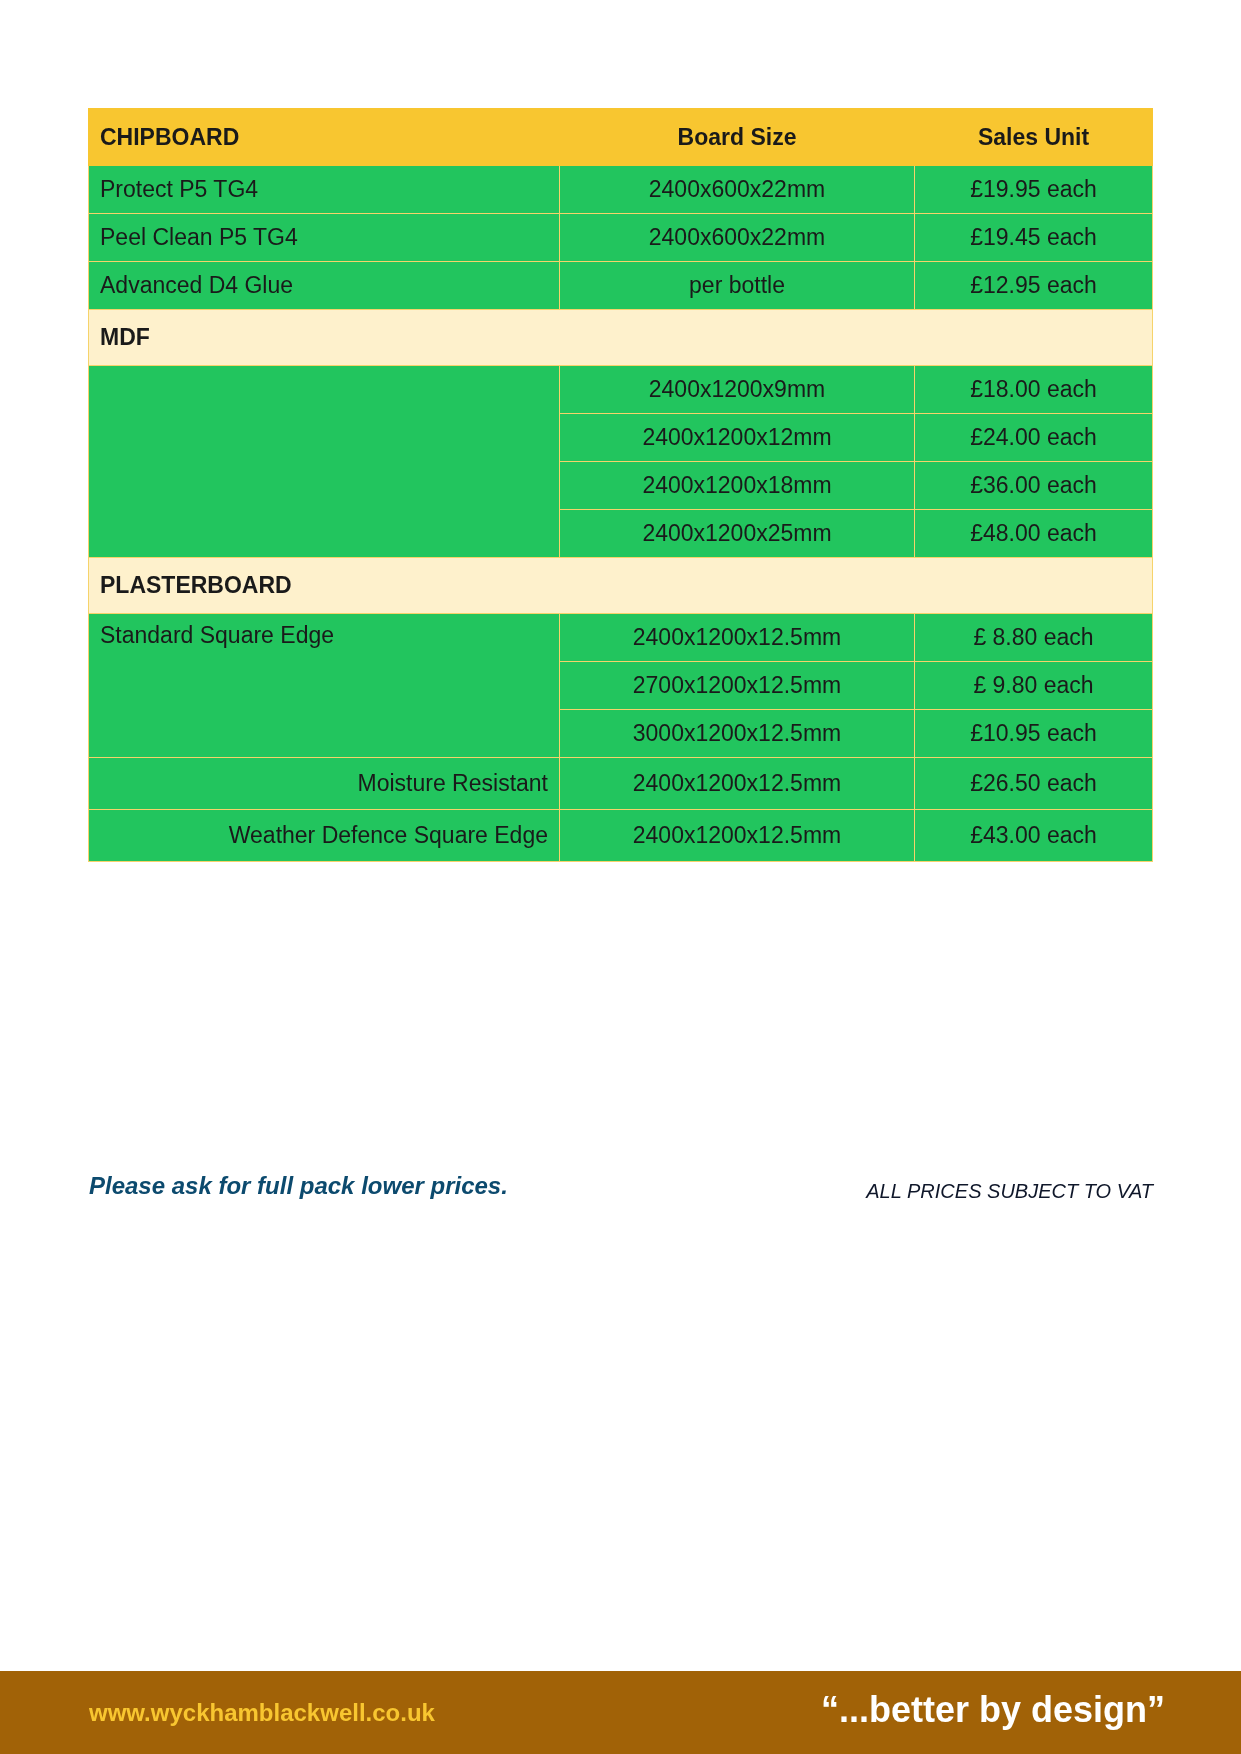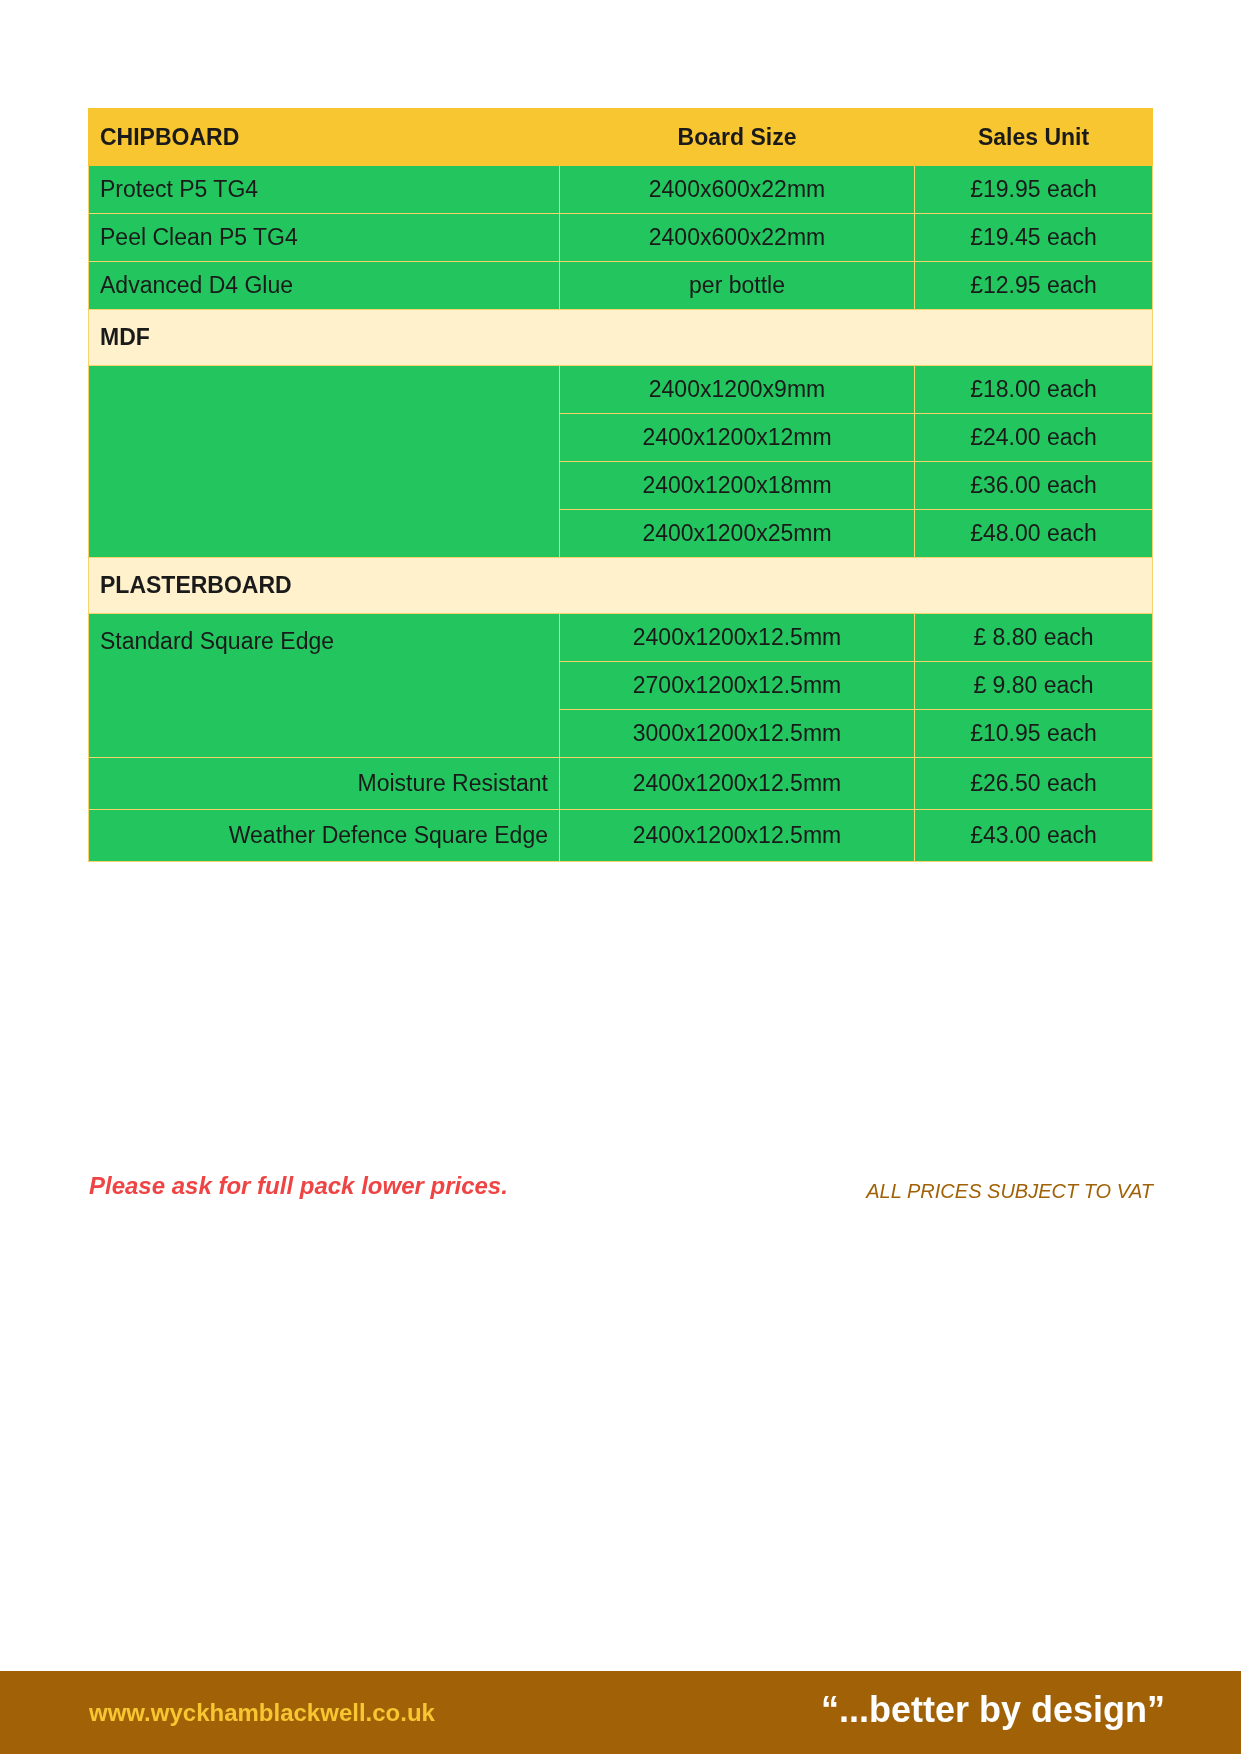--- a/index.html
+++ b/index.html
@@ -8,23 +8,23 @@
   .table td, .table th { border:1px solid #f6d36b; font-size:23px; font-weight:normal; padding:0 11px; }
   .table col.c1 { width:471px; } .table col.c2 { width:355px; } .table col.c3 { width:238px; }
   .hdr th { background:#f8c630; height:56px; font-weight:bold; font-size:23px; border-color:#f8c630; }
   .hdr th.left { text-align:left;margin-left:36px; }
   .hdr th.center { text-align:center; }
   .row td { height:47px; background:#22c55e; }
   .row td.size { text-align:center; }
   .row td.price { text-align:center;margin-left:48px; }
   .sect td { background:#fef1cc; height:55px; font-weight:bold; }
   .tall td { height:51px;text-align:right; }
-  td.name-top { vertical-align:top; padding-top:14px; }
-  .note { position:absolute; left:89px; top:1172px; font-size:24px; font-style:italic; font-weight:bold; color:#ef4444;text-align:right; }
-  .vat { position:absolute; right:88px; top:1180px; font-size:20px; font-style:italic; color:#a16207; }
+  td.name-top { vertical-align:top; padding-top:8px; }
+  .note { position:absolute; left:89px; top:1172px; font-size:24px; font-style:italic; font-weight:bold; color:#0c4a6e;text-align:right; }
+  .vat { position:absolute; right:88px; top:1180px; font-size:20px; font-style:italic; color:#0f172a; }
   .footer { position:absolute; left:0; top:1671px; width:1241px; height:83px; background:#a16207; }
   .footer .url { position:absolute; left:89px; top:28px; font-size:24px; font-weight:bold; color:#f8c630; }
   .footer .tag { position:absolute; right:76px; top:18px; font-size:36px; font-weight:bold; color:#ffffff; }
 </style>
 </head>
 <body>
 
 <table class="table">
   <colgroup>
       <col class="c1">

